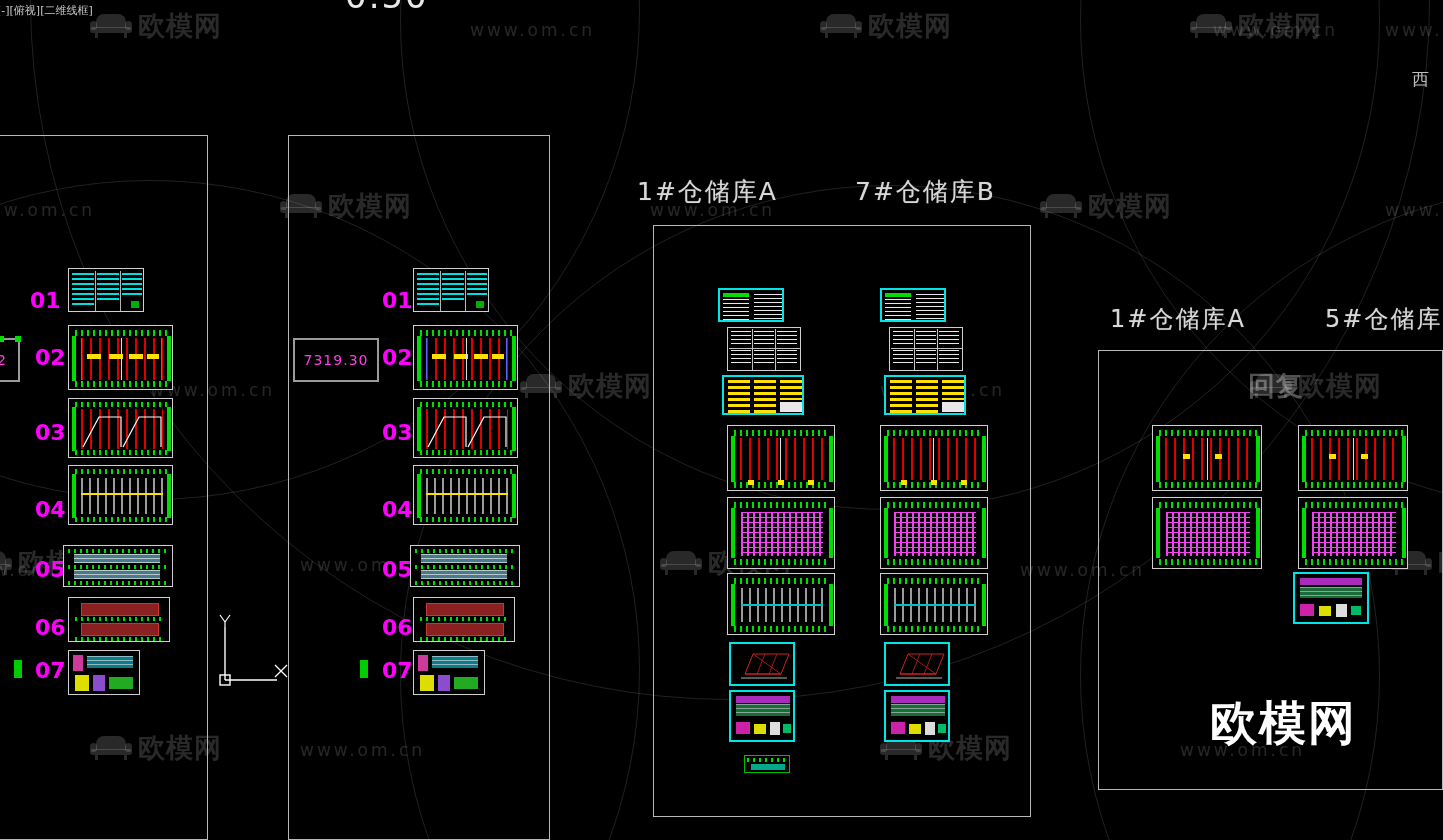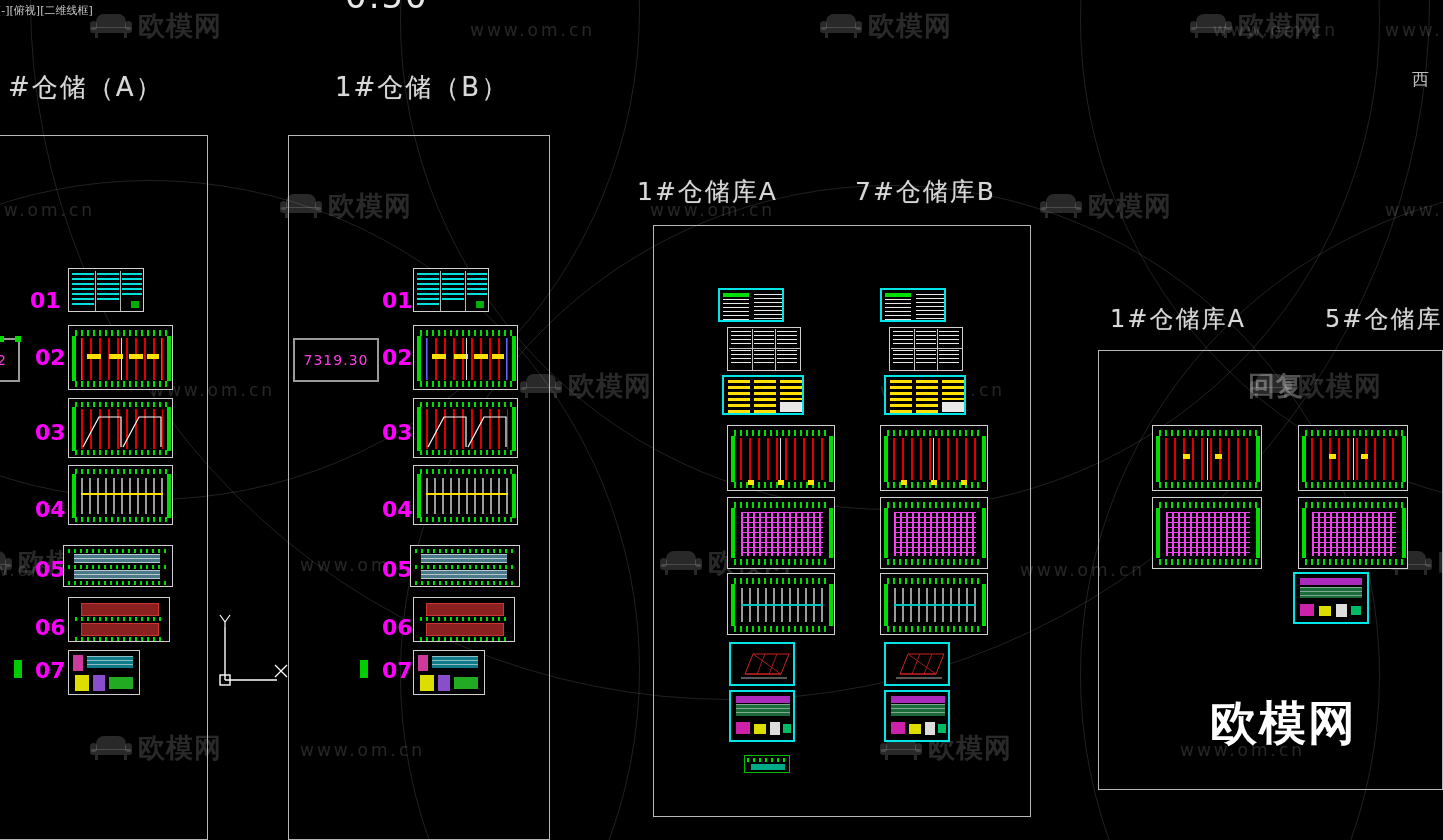--- a/index.html
+++ b/index.html
@@ -353,22 +353,20 @@
   <div class="wmurl" style="left:-40px;  top:560px;">www.om.cn</div>
   <div class="wmurl" style="left:1020px; top:560px;">www.om.cn</div>
   <div class="wmurl" style="left:300px;  top:740px;">www.om.cn</div>
   <div class="wmurl" style="left:1180px; top:740px;">www.om.cn</div>
   <div class="wmurl" style="left:300px;  top:555px;">www.om.cn</div>
 
   <div class="vplabel" style="left:-3px; top:3px;">[-][俯视][二维线框]</div>
 
   <div class="topnum" style="left:345px; top:-24px;">0.50</div>
 
-  <div class="cadlabel" style="left:8px;   top:70px;">#仓储（A）</div>
-  <div class="cadlabel" style="left:335px; top:70px;">1#仓储（B）</div>
   <div class="cadlabel" style="left:637px; top:175px; font-size:25px;">1#仓储库A</div>
   <div class="cadlabel" style="left:855px; top:175px; font-size:25px;">7#仓储库B</div>
   <div class="cadlabel" style="left:1110px; top:303px; font-size:24px;">1#仓储库A</div>
   <div class="cadlabel" style="left:1325px; top:303px; font-size:24px;">5#仓储库</div>
   <div class="east" style="left:1412px; top:68px;">西</div>
 
   <div class="vpframe" style="left:-100px; top:135px; width:308px; height:705px;"></div>
   <div class="vpframe" style="left:288px; top:135px; width:262px; height:705px;"></div>
   <div class="vpframe" style="left:653px; top:225px; width:378px; height:592px;"></div>
   <div class="vpframe" style="left:1098px; top:350px; width:345px; height:440px;"></div>

